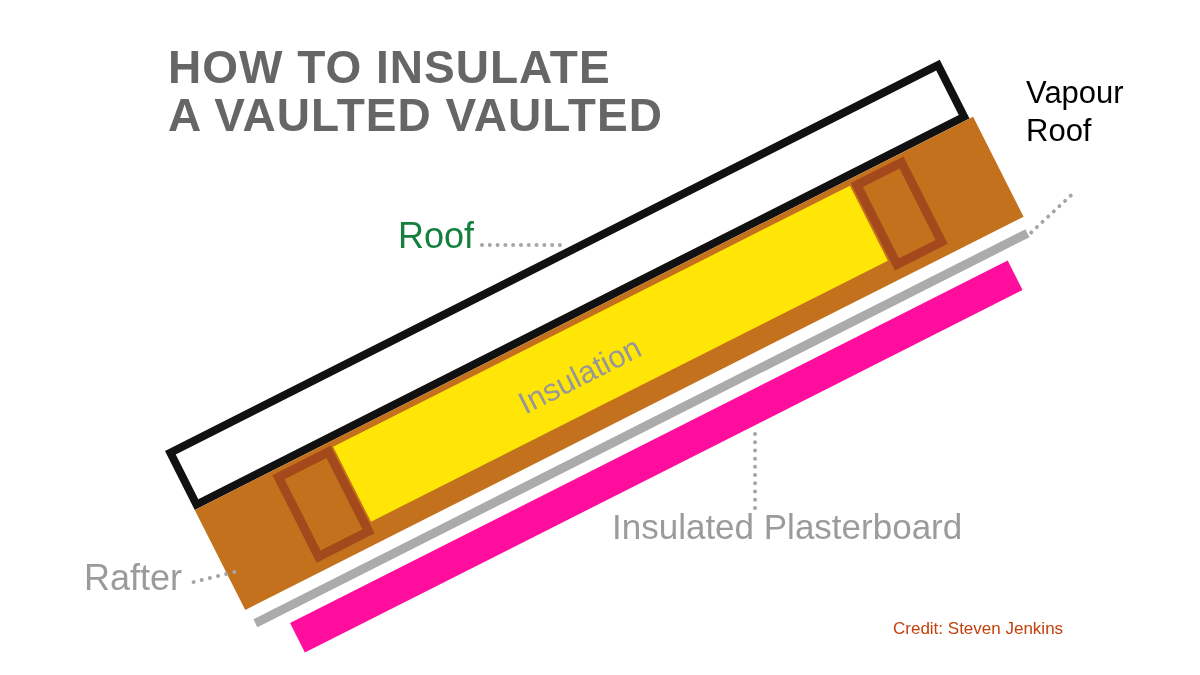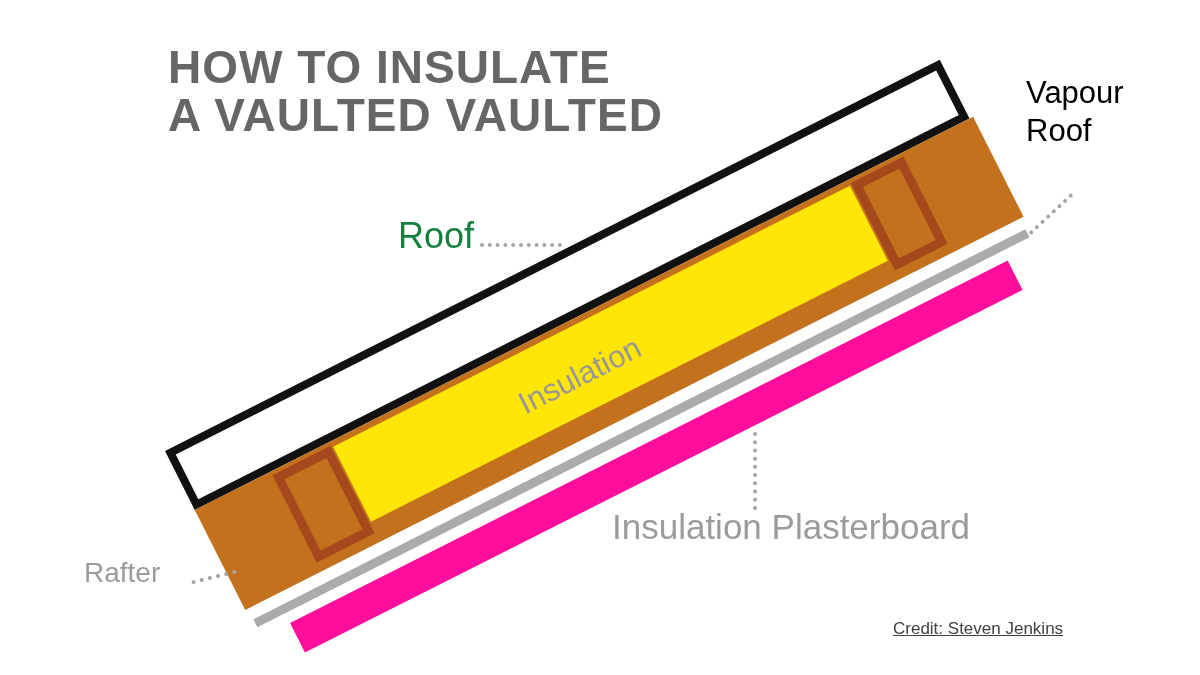--- a/index.html
+++ b/index.html
@@ -31,21 +31,21 @@
   .rafter-right{left:733px;width:59px;}
   .vcl-strip{left:3px;top:190px;width:865px;height:9px;background:#ababab;}
   .plasterboard{left:34px;top:210px;width:804px;height:33px;background:#ff0d9c;}
   .insulation-label{
     position:absolute;left:338px;top:102px;
     font-size:31px;color:#979797;white-space:nowrap;
   }
   
   .lbl{position:absolute;color:#9b9b9b;white-space:nowrap;}
   .roof-label{left:398px;top:207px;font-size:36px;}
-  .rafter-label{left:84px;top:549px;font-size:28px;}
+  .rafter-label{left:84px;top:549px;font-size:36px;}
   .vapour-label{left:1026px;top:66px;font-size:31px;line-height:1.22;}
   .vapour-label span{display:block;}
   .plasterboard-label{left:612px;top:499px;font-size:35px;}
   .credit{left:893px;top:611px;font-size:17px;}
   
   .leader{position:absolute;border:0 dotted #a5a5a5;}
   .leader-h{border-top-width:4px;border-top-style:dotted;height:0;}
   .leader-v{border-left-width:4px;border-left-style:dotted;width:0;}
   .roof-leader{left:480px;top:235px;width:82px;}
   .rafter-leader{left:191px;top:567px;width:46px;transform:rotate(-14deg);}
@@ -83,18 +83,18 @@
 
   <div class="lbl rafter-label" style="color: rgb(155, 155, 155);">Rafter</div>
   <div class="leader leader-h rafter-leader" style="border-color: rgb(165, 165, 165);"></div>
 
   <div class="lbl vapour-label" style="color: #000000;">
     <span>Vapour</span>
     <span>Roof</span>
   </div>
   <div class="leader leader-h vapour-leader" style="border-color: rgb(165, 165, 165);"></div>
 
-  <div class="lbl plasterboard-label" style="color: rgb(155, 155, 155);">Insulation Plasterboard</div>
+  <div class="lbl plasterboard-label" style="color: rgb(155, 155, 155);">Insulated Plasterboard</div>
   <div class="leader leader-v plasterboard-leader" style="border-color: rgb(165, 165, 165);"></div>
 
-  <div class="lbl credit" style="color: #404040; text-decoration: underline;">Credit: Steven Jenkins</div>
+  <div class="lbl credit" style="color: #c2410c;">Credit: Steven Jenkins</div>
 
 </div>
 
 </body></html>

